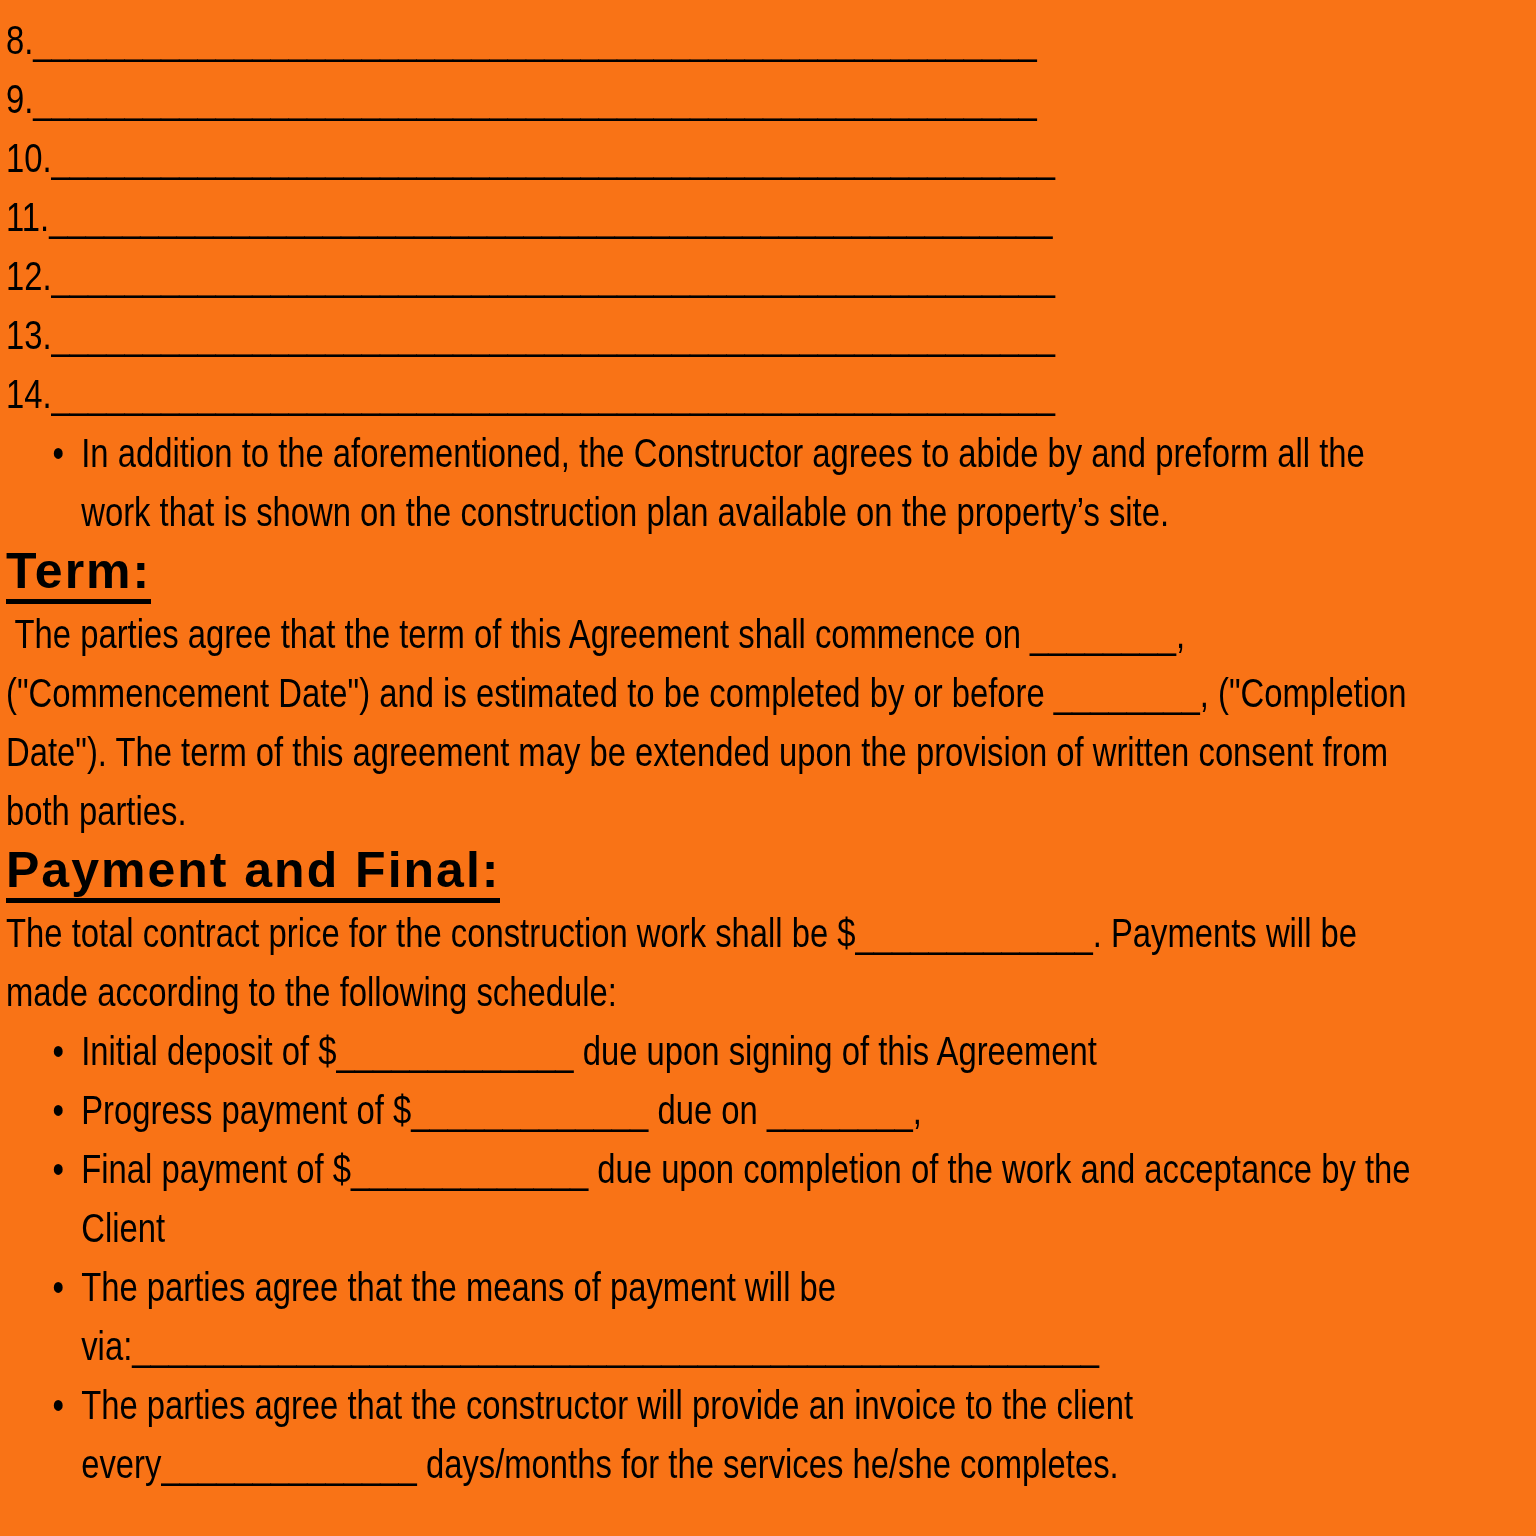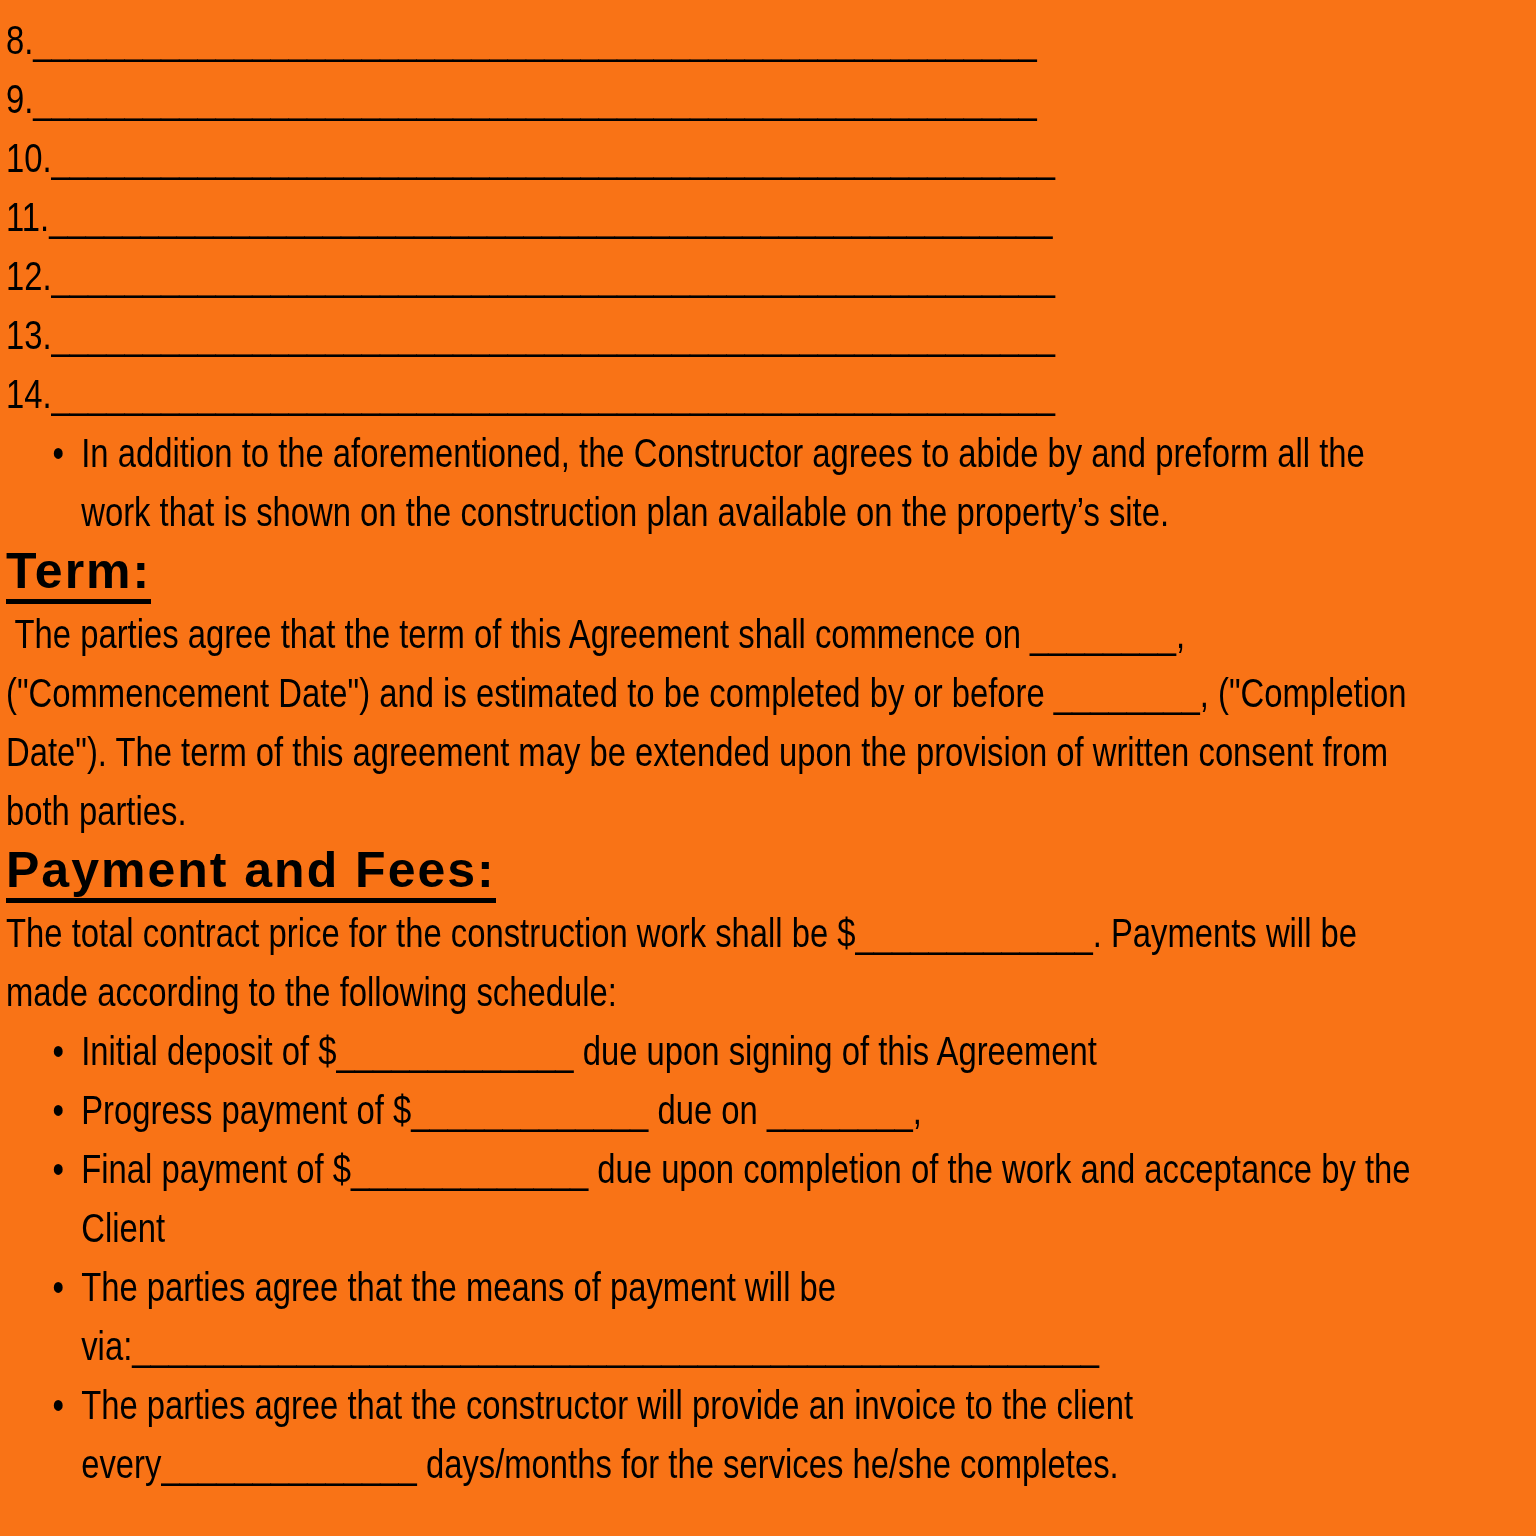--- a/index.html
+++ b/index.html
@@ -56,21 +56,21 @@
 
   <div class="line b-first"><span class="marker">•</span><span>In addition to the aforementioned, the Constructor agrees to abide by and preform all the</span></div>
   <div class="line b-cont"><span>work that is shown on the construction plan available on the property’s site.</span></div>
 
   <div class="heading"><span class="hd">Term:</span></div>
   <div class="line"><span> The parties agree that the term of this Agreement shall commence on ________,</span></div>
   <div class="line"><span>("Commencement Date") and is estimated to be completed by or before ________, ("Completion</span></div>
   <div class="line"><span>Date"). The term of this agreement may be extended upon the provision of written consent from</span></div>
   <div class="line"><span>both parties.</span></div>
 
-  <div class="heading"><span class="hd">Payment and Fees:</span></div>
+  <div class="heading"><span class="hd">Payment and Final:</span></div>
   <div class="line"><span>The total contract price for the construction work shall be $_____________. Payments will be</span></div>
   <div class="line"><span>made according to the following schedule:</span></div>
 
   <div class="line b-first"><span class="marker">•</span><span>Initial deposit of $_____________ due upon signing of this Agreement</span></div>
   <div class="line b-first"><span class="marker">•</span><span>Progress payment of $_____________ due on ________,</span></div>
   <div class="line b-first"><span class="marker">•</span><span>Final payment of $_____________ due upon completion of the work and acceptance by the</span></div>
   <div class="line b-cont"><span>Client</span></div>
   <div class="line b-first"><span class="marker">•</span><span>The parties agree that the means of payment will be</span></div>
   <div class="line b-cont"><span>via:_____________________________________________________</span></div>
   <div class="line b-first"><span class="marker">•</span><span>The parties agree that the constructor will provide an invoice to the client</span></div>

